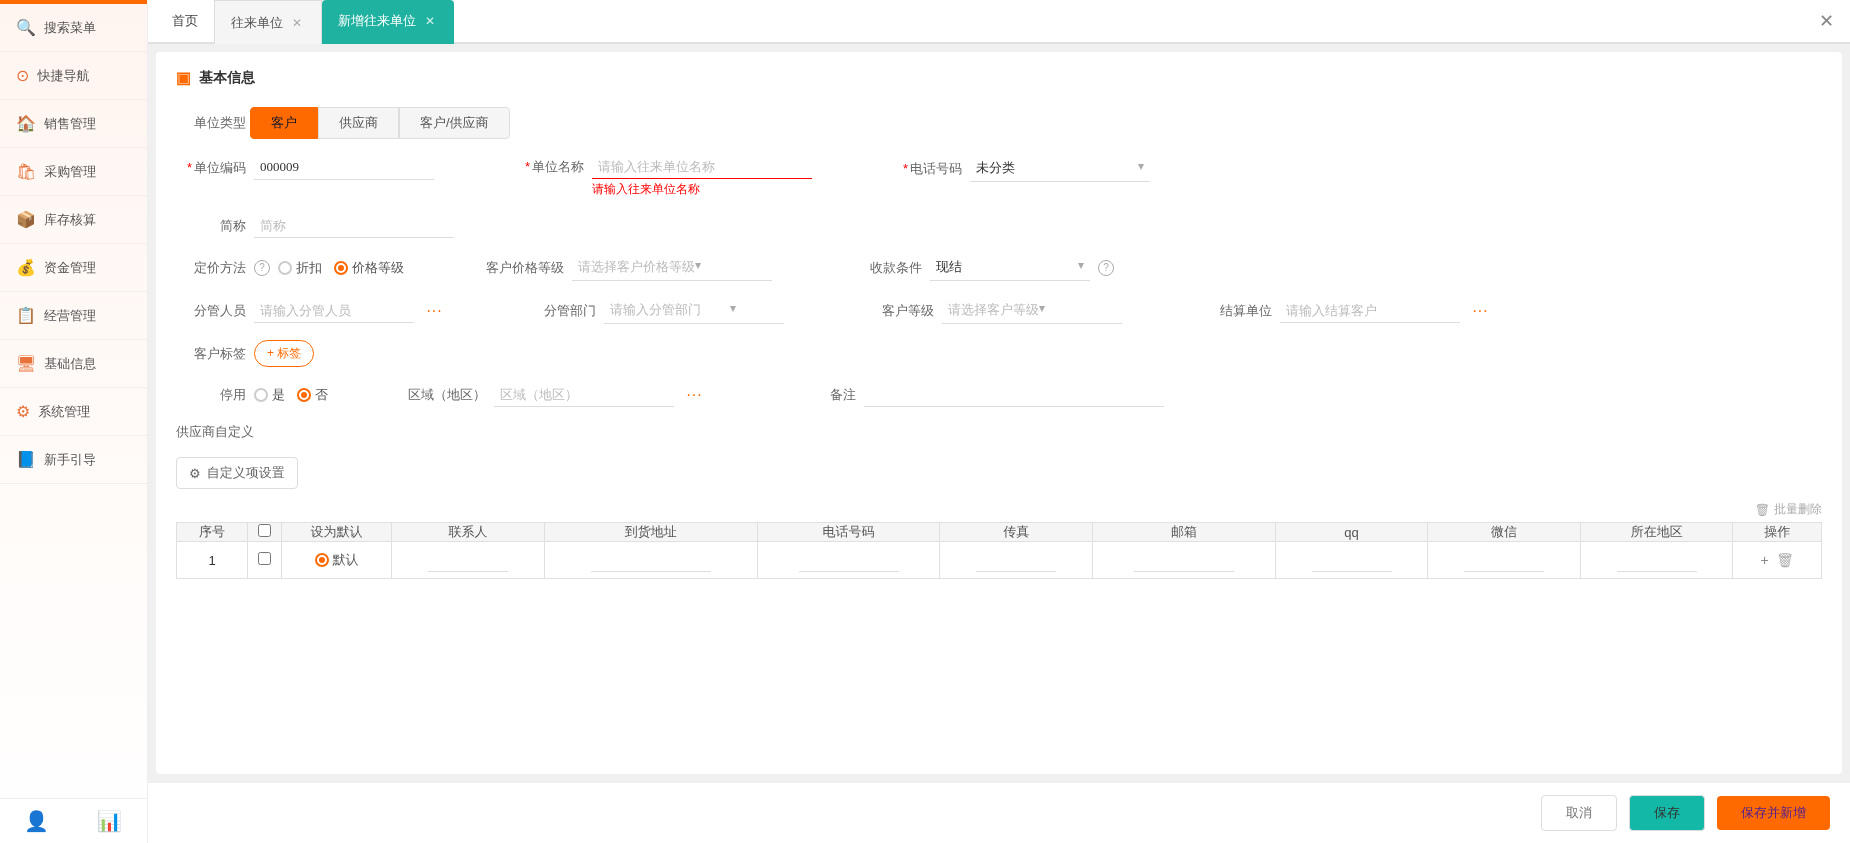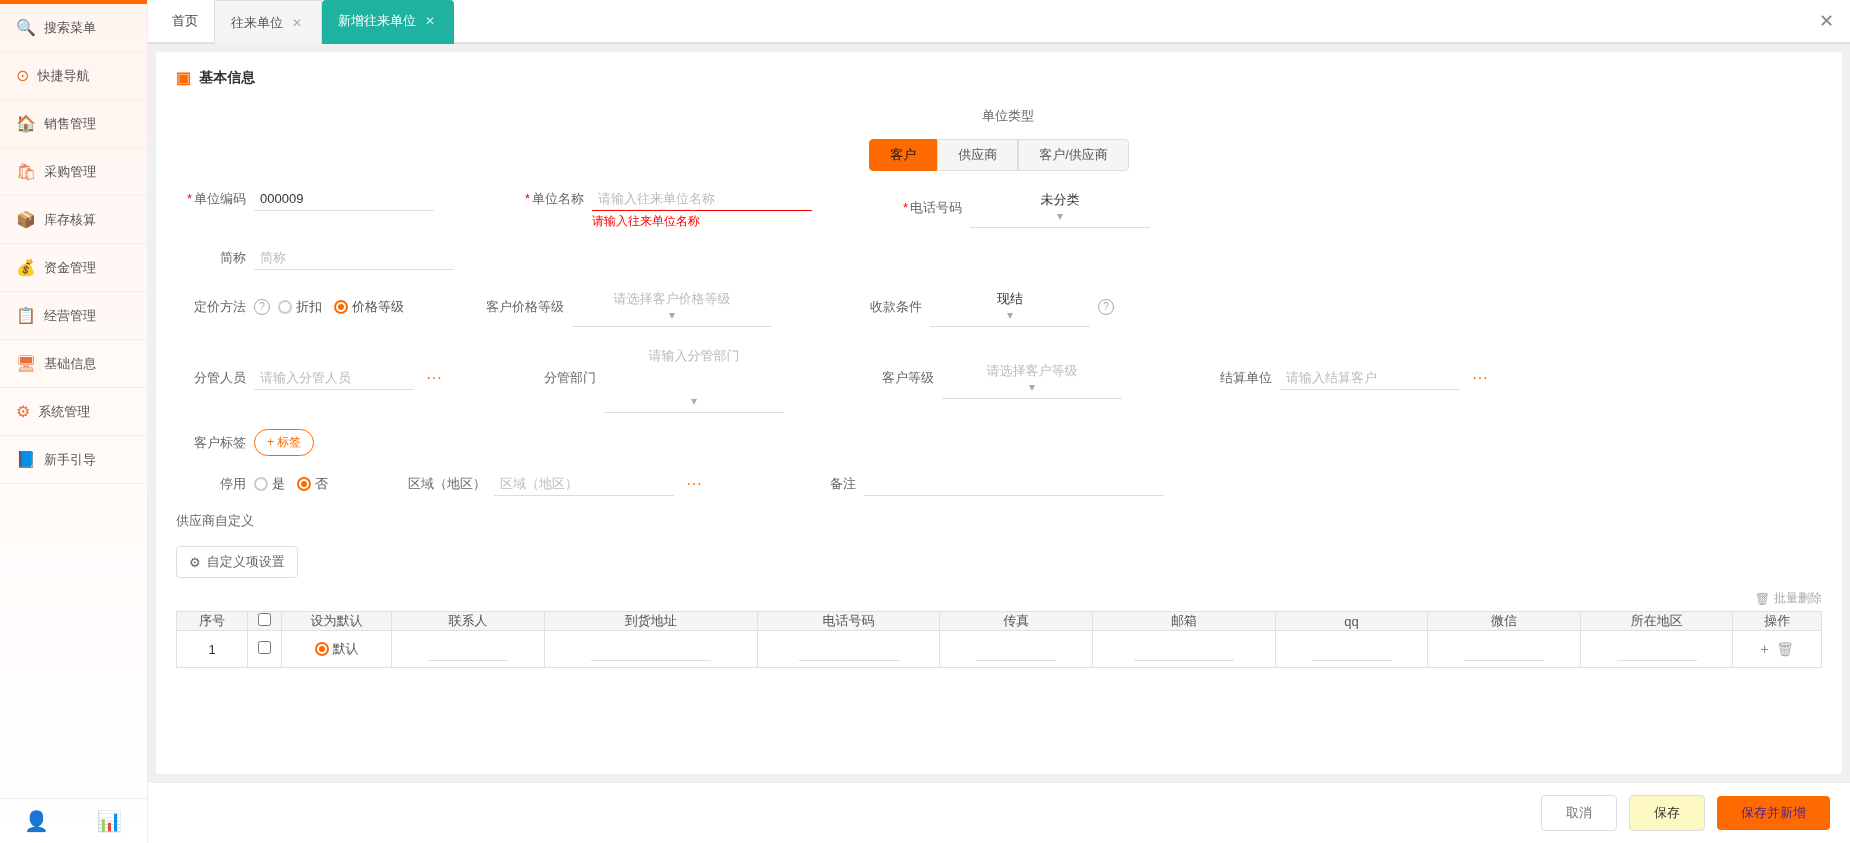--- a/index.html
+++ b/index.html
@@ -179,29 +179,27 @@
       background: transparent;
       width: 200px;
     }
     .text-input.error-border { border-bottom: 1px solid #f00; }
     .text-input::placeholder { color: #bbb; }
     .error-msg { color: #f00; font-size: 12px; margin-top: 2px; }
 
     
     .select-field {
       display: flex;
-      align-items: center;
       border-bottom: 1px solid #ddd;
       padding: 4px 6px;
       min-width: 160px;
       cursor: pointer;
       color: #bbb;
       font-size: 13px;
       background: transparent;
-      flex-direction: column;
     }
     .select-field .select-value { flex: 1; color: #333; }
     .select-field .chevron { color: #aaa; font-size: 12px; }
 
     
     .radio-group { display: flex; align-items: center; gap: 12px; }
     .radio-item { display: flex; align-items: center; gap: 4px; cursor: pointer; color: #555; }
     .radio-circle {
       width: 14px; height: 14px;
       border: 2px solid #ccc;
@@ -317,21 +315,21 @@
       border: 1px solid #ddd;
       background: #fff;
       border-radius: 4px;
       cursor: pointer;
       font-size: 13px;
       color: #737373;
     }
     .btn-save {
       padding: 8px 24px;
       border: 1px solid #ddd;
-      background: #fef9c3;
+      background: #14b8a6;
       border-radius: 4px;
       cursor: pointer;
       font-size: 13px;
       color: #333;
     }
     .btn-save-new {
       padding: 8px 24px;
       background: #ff6a00;
       border: none;
       border-radius: 4px;
@@ -412,34 +410,34 @@
   </div>
 
   <div class="content">
 
     <div class="section-header">
       <span class="section-icon">▣</span>
       <span>基本信息</span>
     </div>
 
     <div class="form-row">
-      <div class="form-field" style="align-items:center; gap:14px;flex-direction:column;">
+      <div class="form-field" style="align-items:center; gap:4px;">
         <span class="form-label">单位类型</span>
         <div class="type-buttons">
           <button class="type-btn active">客户</button>
           <button class="type-btn">供应商</button>
           <button class="type-btn">客户/供应商</button>
         </div>
       </div>
     </div>
 
     <div class="form-row" style="gap: 20px; align-items: flex-start;">
       <div class="form-field" style="flex: 0 0 auto; align-items:center;">
         <span class="form-label"><span class="required-star">*</span><span>单位编码</span></span>
-        <input class="text-input" type="text" value="000009" style="width: 180px;">
+        <input class="text-input" type="text" value="000009" style="width: 180px; font-family: Liberation Serif, serif;">
       </div>
       <div class="row-spacer"></div>
       <div class="form-field" style="flex: 0 0 auto; align-items: flex-start; flex-direction: column; gap: 2px;">
         <div style="display:flex; align-items:center; gap:8px;">
           <span class="form-label"><span class="required-star">*</span><span>单位名称</span></span>
           <input class="text-input error-border" type="text" style="width: 220px;" placeholder="请输入往来单位名称">
         </div>
         <div style="margin-left: 78px;">
           <span class="error-msg">请输入往来单位名称</span>
         </div>

